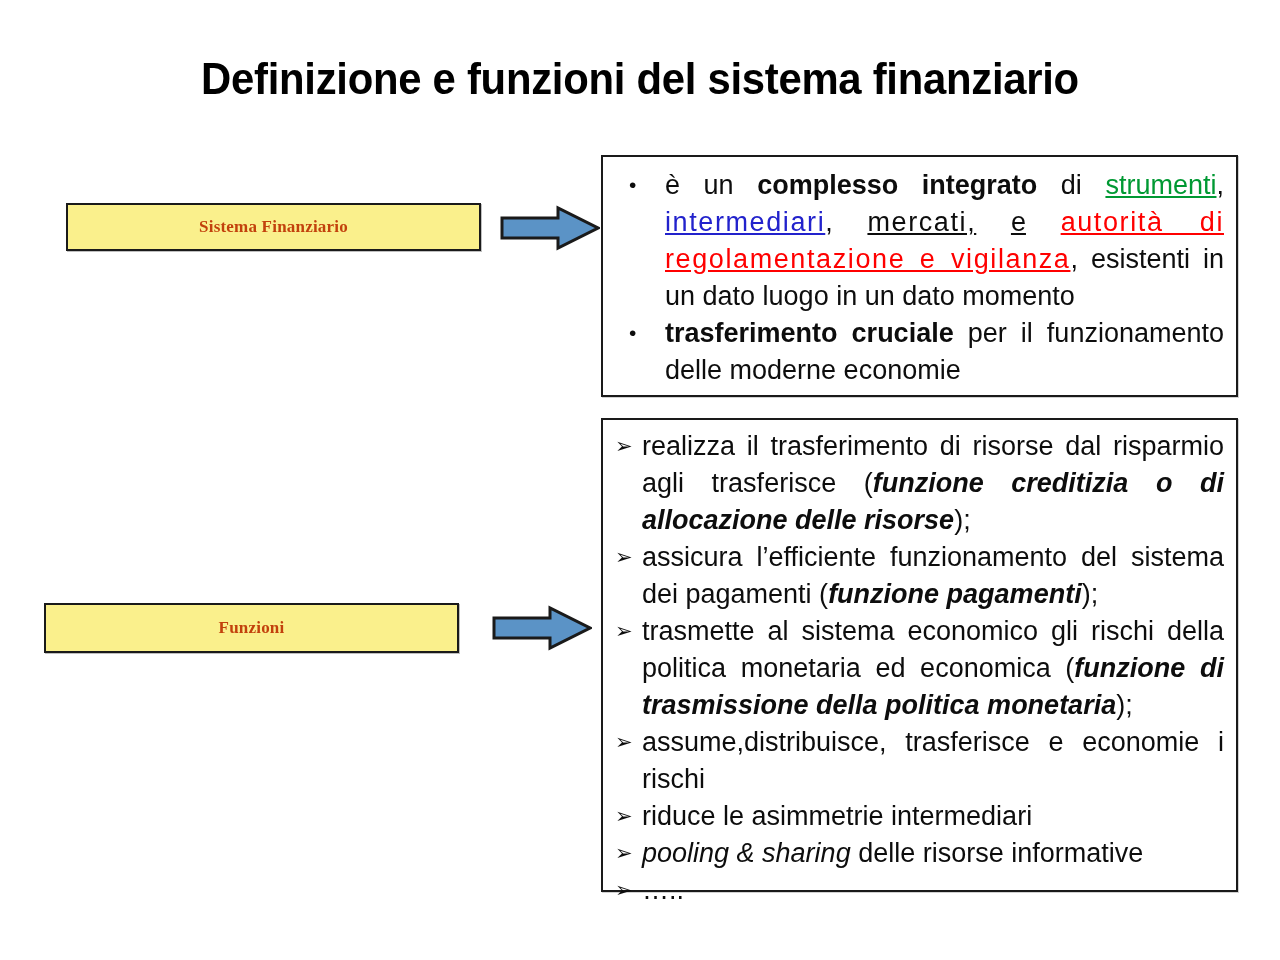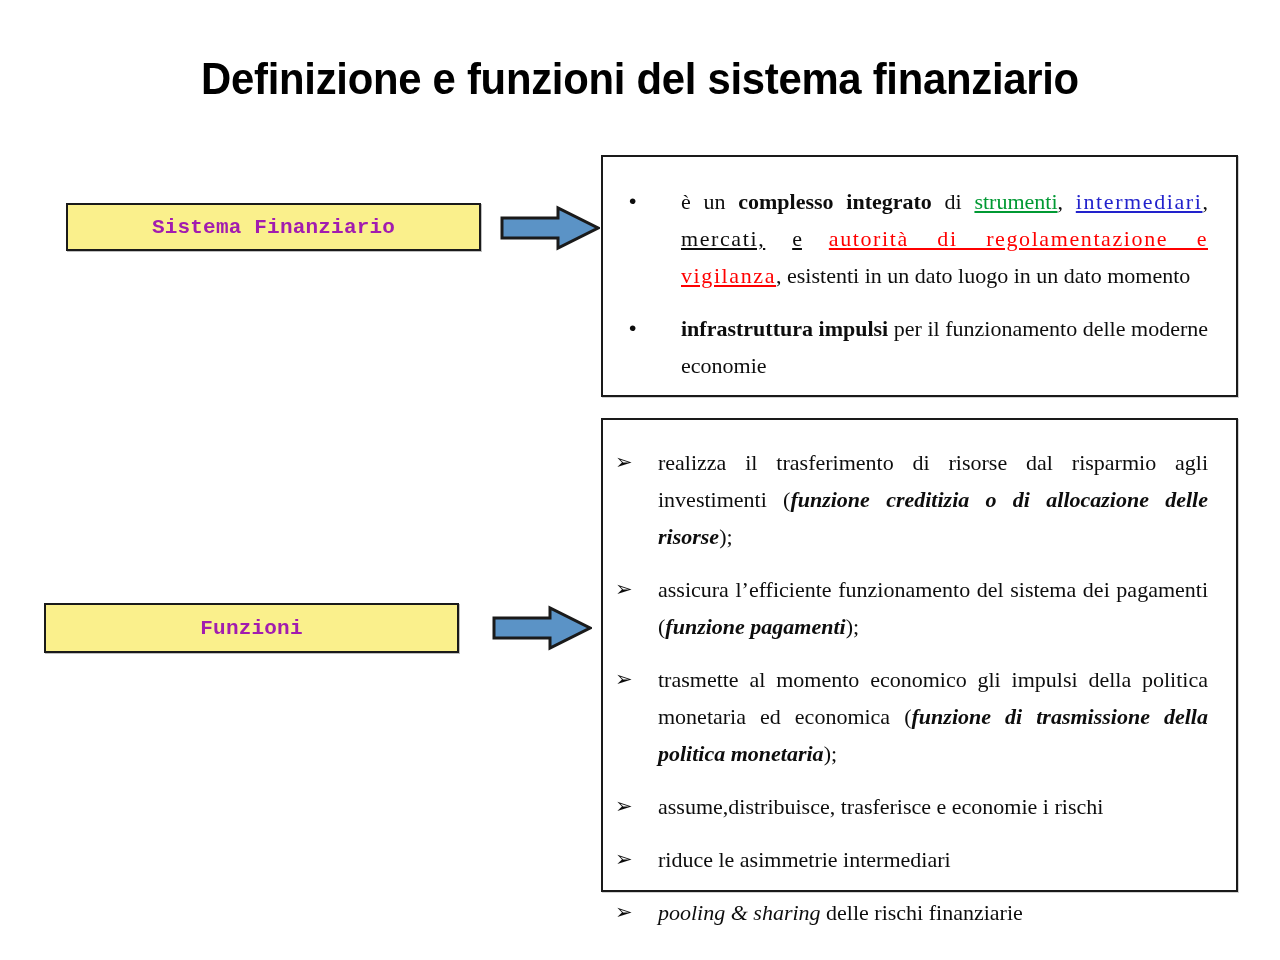--- a/index.html
+++ b/index.html
@@ -47,25 +47,25 @@
     position: absolute;
     background: #FAF08C;
     border: 2px solid #1a1a1a;
     box-sizing: border-box;
     display: flex;
     align-items: center;
     justify-content: center;
     box-shadow: 1px 1px 0 rgba(0,0,0,0.25);
   }
   .label-box span {
-    font-family: Liberation Mono, monospace;
+    font-family: Liberation Serif, serif;
     font-weight: bold;
-    font-size: 21px;
+    font-size: 17px;
     letter-spacing: 0.2px;
-    color: #a21caf;
+    color: #c2410c;
     white-space: nowrap;
   }
   #box-sistema {
     left: 66px;
     top: 203px;
     width: 415px;
     height: 48px;
   }
   #box-funzioni {
     left: 44px;
@@ -101,27 +101,27 @@
   }
   #box-funzioni-text {
     left: 601px;
     top: 418px;
     width: 637px;
     height: 474px;
     padding: 8px 12px 6px 12px;
   }
 
   .para {
-    font-family: Liberation Serif, serif;
-    font-size: 22px;
+    font-family: Liberation Sans, sans-serif;
+    font-size: 27px;
     line-height: 37px;
     color: #0d0d0d;
     text-align: justify;
     text-justify: inter-word;
-    margin: 16px;
+    margin: 0;
   }
   .para.last-line-left { text-align-last: left; }
 
   
   .dot-list {
     list-style: none;
     margin: 0;
     padding: 0;
   }
   .dot-list > li {
@@ -213,21 +213,21 @@
     <ul class="dot-list">
 
       <li>
         <p class="para last-line-left">
           <span class="run">è un </span><span class="b run">complesso integrato</span><span class="run"> di </span><span class="u-green run">strumenti</span><span class="run">, </span><span class="u-blue run">intermediari</span><span class="run">, </span><span class="u-black run">mercati,</span><span class="run"> </span><span class="u-black-tight run">e</span><span class="run"> </span><span class="u-red run">autorità di regolamentazione e vigilanza</span><span class="run">, esistenti in un dato luogo in un dato momento</span>
         </p>
       </li>
 
       <li>
         <p class="para last-line-left">
-          <span class="b run">infrastruttura impulsi</span><span class="run"> per il funzionamento delle moderne economie</span>
+          <span class="b run">trasferimento cruciale</span><span class="run"> per il funzionamento delle moderne economie</span>
         </p>
       </li>
 
     </ul>
   </div>
 
   <div id="box-funzioni" class="label-box">
     <span>Funzioni</span>
   </div>
 
@@ -236,56 +236,56 @@
       <polygon points="2,13 58,13 58,3 98,23 58,43 58,33 2,33" fill="#5B93C6" stroke="#1a1a1a" stroke-width="3" stroke-linejoin="miter"></polygon>
     </svg>
   </div>
 
   <div id="box-funzioni-text" class="text-box">
     <ul class="arrow-list">
 
       <li>
         <span class="bullet-glyph">➢</span>
         <p class="para last-line-left">
-          <span class="run">realizza il trasferimento di risorse dal risparmio agli investimenti (</span><span class="bi run">funzione creditizia o di allocazione delle risorse</span><span class="run">);</span>
+          <span class="run">realizza il trasferimento di risorse dal risparmio agli trasferisce (</span><span class="bi run">funzione creditizia o di allocazione delle risorse</span><span class="run">);</span>
         </p>
       </li>
 
       <li>
         <span class="bullet-glyph">➢</span>
         <p class="para last-line-left">
           <span class="run">assicura l’efficiente funzionamento del sistema dei pagamenti (</span><span class="bi run">funzione pagamenti</span><span class="run">);</span>
         </p>
       </li>
 
       <li>
         <span class="bullet-glyph">➢</span>
         <p class="para last-line-left">
-          <span class="run">trasmette al momento economico gli impulsi della politica monetaria ed economica (</span><span class="bi run">funzione di trasmissione della politica monetaria</span><span class="run">);</span>
+          <span class="run">trasmette al sistema economico gli rischi della politica monetaria ed economica (</span><span class="bi run">funzione di trasmissione della politica monetaria</span><span class="run">);</span>
         </p>
       </li>
 
       <li>
         <span class="bullet-glyph">➢</span>
         <p class="para last-line-left">
           <span class="run">assume,distribuisce, trasferisce e economie i rischi</span>
         </p>
       </li>
 
       <li>
         <span class="bullet-glyph">➢</span>
         <p class="para last-line-left">
           <span class="run">riduce le asimmetrie intermediari</span>
         </p>
       </li>
 
       <li>
         <span class="bullet-glyph">➢</span>
         <p class="para last-line-left">
-          <span class="i run">pooling &amp; sharing</span><span class="run"> delle rischi finanziarie</span>
+          <span class="i run">pooling &amp; sharing</span><span class="run"> delle risorse informative</span>
         </p>
       </li>
 
       <li>
         <span class="bullet-glyph">➢</span>
         <p class="para last-line-left">
           <span class="run">…..</span>
         </p>
       </li>
 

